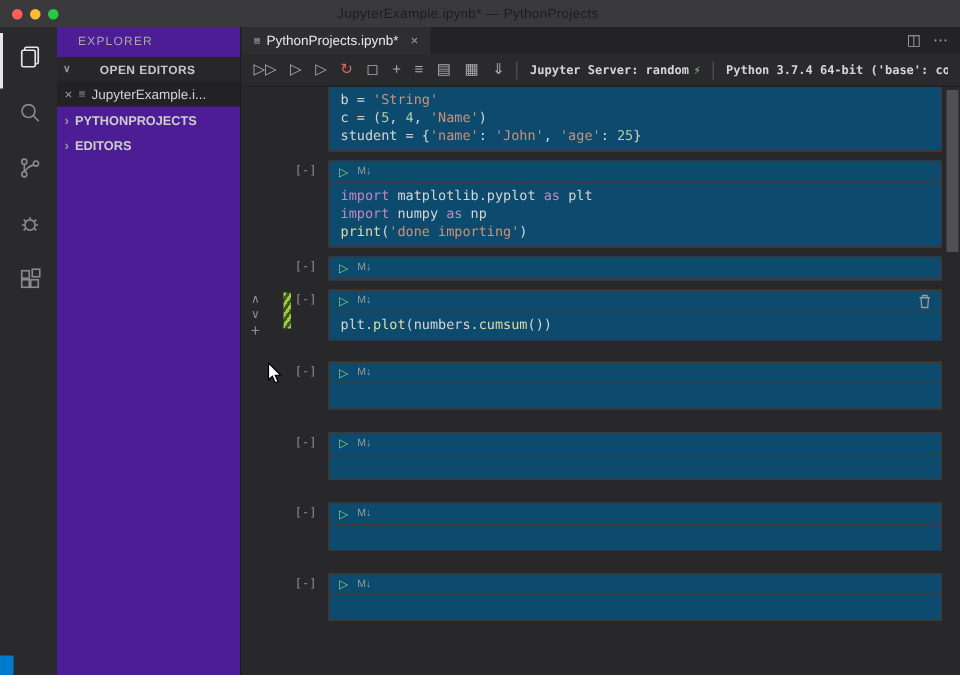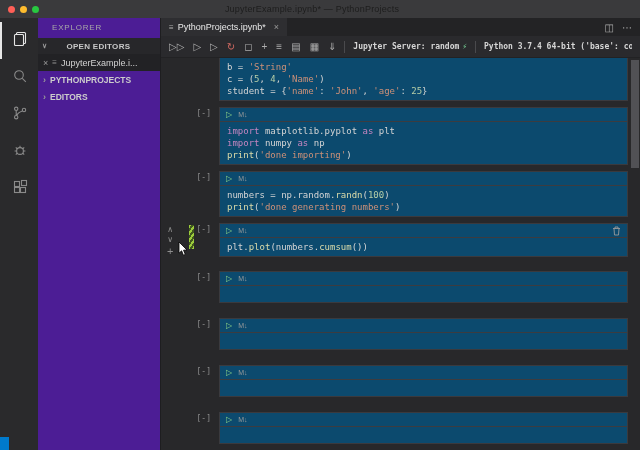--- a/index.html
+++ b/index.html
@@ -206,21 +206,20 @@
         </div>
         <div class="cell-row kind-code">
           <div class="gutter">
             <span class="collapse">[-]</span>
           </div>
           <div class="cell">
             <div class="cell-header">
               <span class="run">▷</span>
               <span class="md">M↓</span>
             </div>
-            <div class="code"><div class="line"><span class="tok-v">numbers = np.random.</span><span class="tok-fn">randn</span><span class="tok-v">(</span><span class="tok-num">100</span><span class="tok-v">)</span></div><div class="line"><span class="tok-fn">print</span><span class="tok-v">(</span><span class="tok-str">'done generating numbers'</span><span class="tok-v">)</span></div></div>
           </div>
         </div>
         <div class="cell-row kind-code selected">
           <div class="sel-controls">
             <span class="selbtn ">∧</span>
             <span class="selbtn ">∨</span>
             <span class="selbtn big">+</span>
           </div>
           <div class="gutter">
             <span class="stripe"></span>

